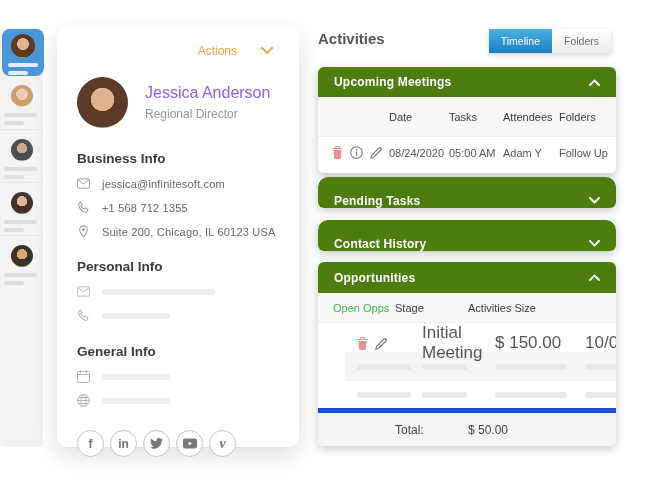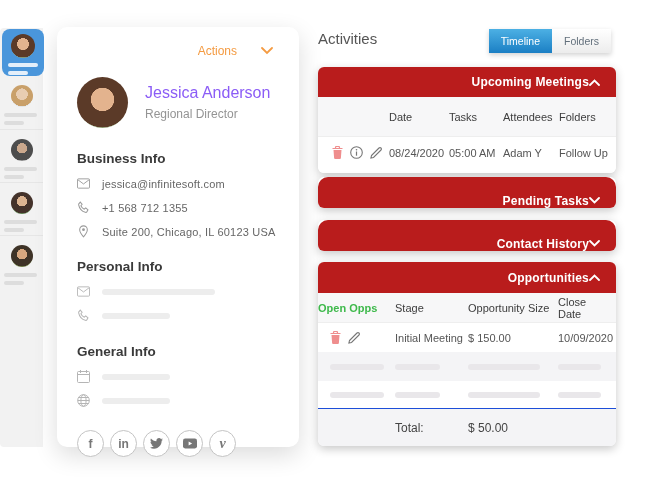--- a/index.html
+++ b/index.html
@@ -46,47 +46,47 @@
   .ph-bar { height:6px; border-radius:3px; background:#ededed; }
   .w113 { width:113px; } .w68 { width:68px; }
   .social-row { margin-top:23px; display:flex; gap:6px; }
   .soc { width:27px; height:27px; border-radius:50%; border:1px solid #c4c4c4; color:#777;
     display:flex; align-items:center; justify-content:center; font-size:12px; font-weight:bold;
     cursor:pointer; background:#fff; }
   .soc .vim { font-style:italic; font-family:"Liberation Serif", serif; font-size:14px; }
 
   
   .activities { position:absolute; left:318px; top:0; width:298px; height:483px; }
-  .act-title { position:absolute; left:0; top:30px; font-size:15px; font-weight:normal; color:#555; }
+  .act-title { position:absolute; left:0; top:30px; font-size:15px; font-weight:bold; color:#555; }
   .tabs { position:absolute; top:29px; right:5px; display:flex; box-shadow:0 2px 5px rgba(0,0,0,.18); }
   .tab { height:23px; padding:12px 12px; display:flex; align-items:center; font-size:10.5px; cursor:pointer; }
   .tab.active { background:linear-gradient(#4cb0e4,#1b7fc4); color:#fff; }
   .tab.inactive { background:linear-gradient(#ffffff,#ececec); color:#63707c; }
 
   .panel { position:absolute; left:0; width:298px; border-radius:6px; overflow:hidden;
     background:#fff; box-shadow:0 3px 10px rgba(0,0,0,.22); }
-  .panel-head { height:30px; background:#b91c1c; display:flex; align-items:center;
-    justify-content:flex-end; padding:8px 16px; cursor:pointer; }
+  .panel-head { height:30px; background:#4d7c0f; display:flex; align-items:center;
+    justify-content:space-between; padding:8px 16px; cursor:pointer; }
   .panel-head .ph-label { color:#fff; font-size:12px; font-weight:bold; letter-spacing:.2px; }
   .collapsed { height:31px; }
   .collapsed .panel-head { height:47px;border-radius:10px; }
 
   .panel-um { top:67px; } .panel-pt { top:177px; } .panel-ch { top:220px; } .panel-opp { top:262px; }
 
   .m-grid { display:grid; grid-template-columns:71px 60px 54px 56px 1fr; align-items:center; }
   .m-head { background:#f7f7f8; height:40px; font-size:11px; color:#3d3d3d; border-bottom:1px solid #eee; }
   .m-row { height:31px; background:#fff; font-size:11px; color:#555; }
   .um-foot { height:5px; background:#fff; }
 
   .o-grid { display:grid; grid-template-columns:77px 73px 90px 1fr; align-items:center; }
   .o-head { background:#f7f7f8; height:30px; font-size:11px; color:#3d3d3d; border-bottom:1px solid #eee; }
-  .o-head .open { color:#3eb94b; font-weight:bold; }
-  .o-row { height:29px; font-size:11px; color:#555; }
+  .o-head .open { color:#3eb94b; font-weight:normal; padding-left:15px; }
+  .o-row { height:29px; font-size:17px; color:#555;margin-left:27px; }
   .o-row.alt { background:#f4f4f6; }
-  .o-total { height:38px; background:#f4f4f6; font-size:12px; color:#444; border-top:1px solid #1d4ed8; }
+  .o-total { height:38px; background:#f4f4f6; font-size:12px; color:#444; border-top:5px solid #1d4ed8; }
   .o-total .tl { padding-left:0; }
   .cell-icons { display:flex; align-items:center; gap:7px; padding-left:14px; }
   .o-ph { height:6px; border-radius:3px; background:#e9e7ea; }
   .o-ph.c1 { width:54px; margin-left:12px; } .o-ph.c2 { width:45px; } .o-ph.c3 { width:72px; } .o-ph.c4 { width:43px; }
   .last-col { padding-right:8px; }
 
   .icon-btn { display:flex; align-items:center; cursor:pointer; }
   svg { display:block; }
 </style>
 </head>
@@ -293,22 +293,21 @@
     <div class="panel panel-opp">
       <div class="panel-head" style="height:31px">
         <span class="ph-label">Opportunities</span>
         <svg width="11" height="7" viewBox="0 0 11 7">
             <path d="M1 6l4.5-4.5L10 6" fill="none" stroke="#fff" stroke-width="1.8" stroke-linecap="round"></path>
           </svg>
       </div>
       <div class="o-grid o-head">
         <span class="open">Open Opps</span>
         <span>Stage</span>
-        <span>Opportunity Size</span>
-        <span class="last-col">Close Date</span>
+        <span>Activities Size</span>
       </div>
       <div class="o-grid o-row">
         <span class="cell-icons" style="padding-left:12px">
           <span class="icon-btn">
               <svg width="11" height="13" viewBox="0 0 11 13">
                 <path d="M0.5 2.5h10M3.5 2.5v-1a1 1 0 011-1h2a1 1 0 011 1v1" fill="none" stroke="#ef8e8e" stroke-width="1.2"></path>
                 <path d="M1.5 4h8l-.6 8a1 1 0 01-1 .9H3.1a1 1 0 01-1-.9z" fill="#ef8e8e"></path>
               </svg>
             </span>
           <span class="icon-btn">

